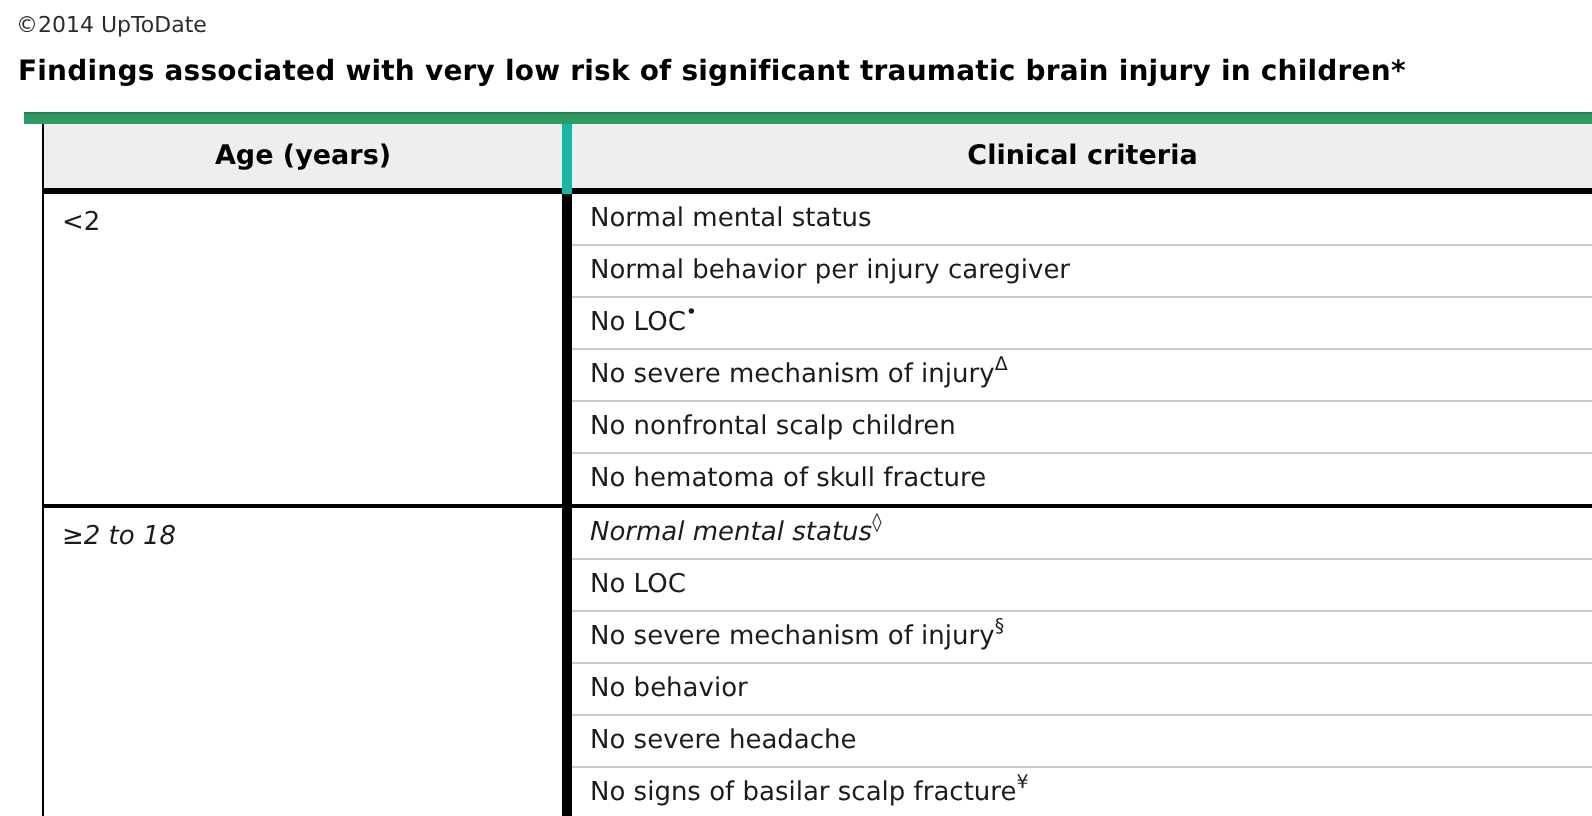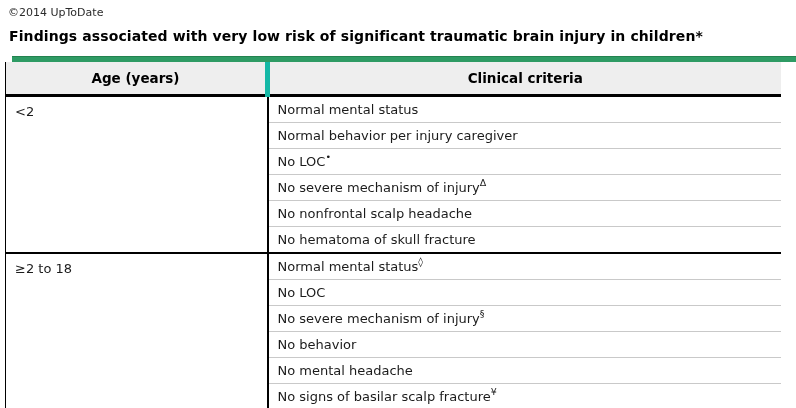--- a/index.html
+++ b/index.html
@@ -31,21 +31,21 @@
   .green-rule {
     height: 5px;
     background: #2e9b64;
     margin-left: 12px;
     border-top: 1px solid #23824f;
   }
   table.findings {
     border-collapse: collapse;
     table-layout: fixed;
     width: 775px;
-    margin-left: 5px;
+    margin-left: 21px;
     border-left: 1px solid #000000;
   }
   col.age-col  { width: 262px; }
   col.crit-col { width: 513px; }
   th {
     background: #eeeeee;
     border-bottom: 3px solid #000000;
     font-size: 13.5px;
     font-weight: bold;
     color: #000000;
@@ -57,29 +57,30 @@
     font-size: 13px;
     vertical-align: top;
     padding: 5px 8px 5px 8px;
     color: #1b1b1b;
   }
   td.age-cell {
     padding-top: 7px;
     padding-left: 9px;
   }
   td.crit-cell {
-    border-left: 2px solid #000000;
+    border-left: 5px solid #000000;
     padding-left: 9px;
     height: 14px;
   }
   tbody tr:not(:first-child) td.crit-cell {
     border-top: 1px solid #c9c9c9;
   }
   tbody.group-2 tr:first-child td {
     border-top: 2px solid #000000;
+    font-style: italic;
   }
   sup.fnote {
     font-size: 9.5px;
     line-height: 0;
     position: relative;
     top: -1px;
   }
 </style>
 </head>
 <body>
@@ -110,21 +111,21 @@
     <tr>
       <td class="crit-cell"><span>Normal behavior per injury caregiver</span><sup class="fnote"></sup></td>
     </tr>
     <tr>
       <td class="crit-cell"><span>No LOC</span><sup class="fnote">•</sup></td>
     </tr>
     <tr>
       <td class="crit-cell"><span>No severe mechanism of injury</span><sup class="fnote">Δ</sup></td>
     </tr>
     <tr>
-      <td class="crit-cell"><span>No nonfrontal scalp headache</span><sup class="fnote"></sup></td>
+      <td class="crit-cell"><span>No nonfrontal scalp children</span><sup class="fnote"></sup></td>
     </tr>
     <tr>
       <td class="crit-cell"><span>No hematoma of skull fracture</span><sup class="fnote"></sup></td>
     </tr>
   </tbody>
 
   <tbody class="group-2">
     <tr>
       <td class="age-cell" rowspan="6">≥2 to 18</td>
       <td class="crit-cell"><span>Normal mental status</span><sup class="fnote">◊</sup></td>
@@ -132,19 +133,19 @@
     <tr>
       <td class="crit-cell"><span>No LOC</span><sup class="fnote"></sup></td>
     </tr>
     <tr>
       <td class="crit-cell"><span>No severe mechanism of injury</span><sup class="fnote">§</sup></td>
     </tr>
     <tr>
       <td class="crit-cell"><span>No behavior</span><sup class="fnote"></sup></td>
     </tr>
     <tr>
-      <td class="crit-cell"><span>No mental headache</span><sup class="fnote"></sup></td>
+      <td class="crit-cell"><span>No severe headache</span><sup class="fnote"></sup></td>
     </tr>
     <tr>
       <td class="crit-cell"><span>No signs of basilar scalp fracture</span><sup class="fnote">¥</sup></td>
     </tr>
   </tbody>
 </table>
 
 </body></html>

